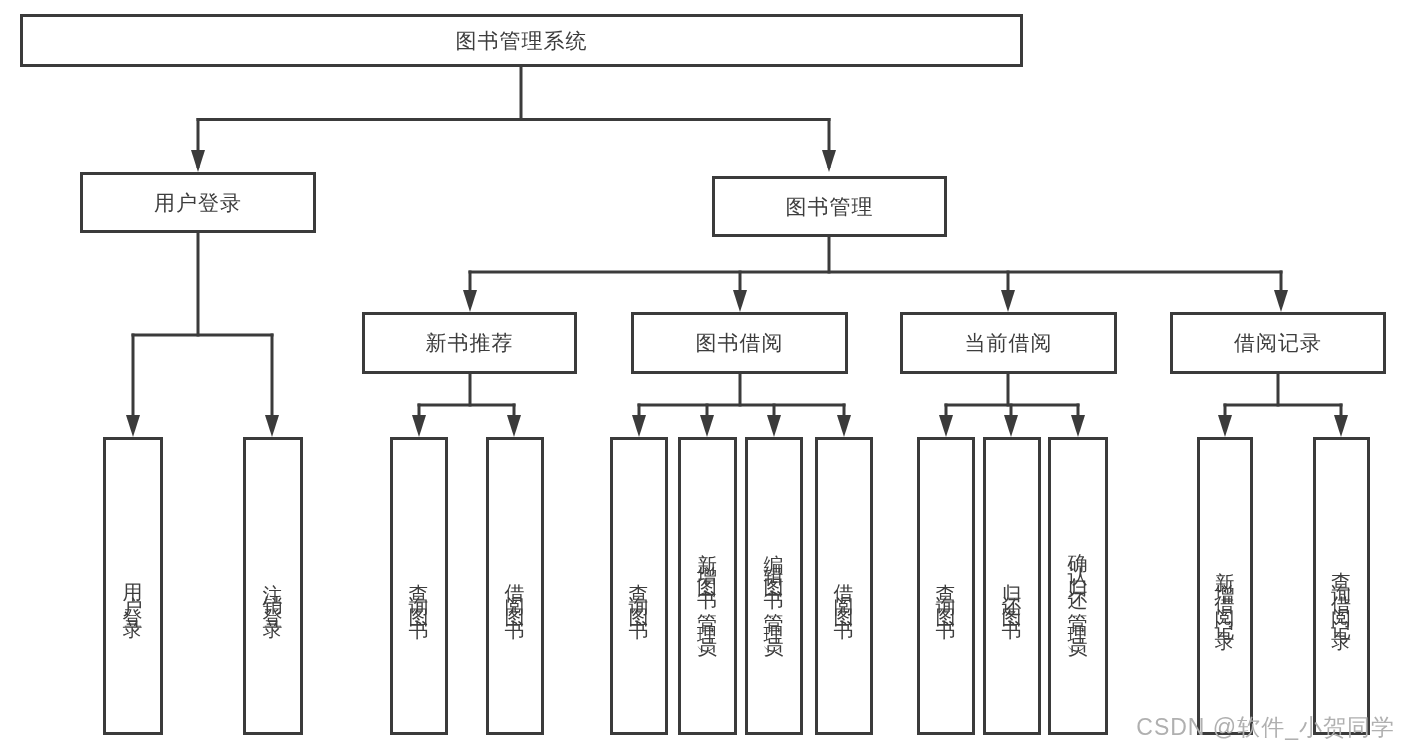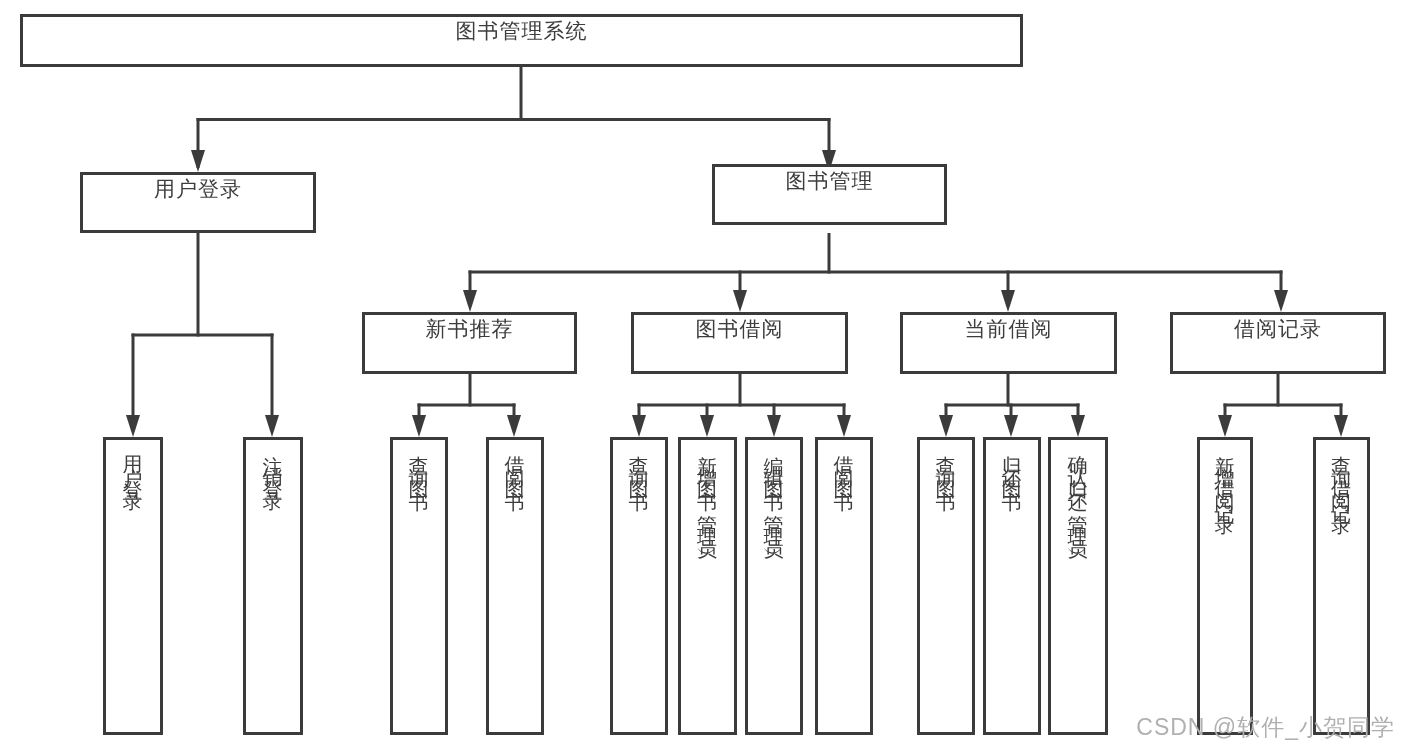--- a/index.html
+++ b/index.html
@@ -25,21 +25,21 @@
     width: 1405px; height: 747px;
     pointer-events: none;
   }
   svg.connectors line { stroke: var(--line); stroke-width: 3; }
   svg.connectors polygon { fill: var(--line); }
   .node {
     position: absolute;
     background: var(--background);
     border: 3px solid var(--line);
     display: flex;
-    align-items: flex-start;
+    align-items: center;
     justify-content: center;
     color: var(--text);
   }
   .hbox { font-size: 21px; letter-spacing: 1px; }
   .vbox { font-size: 20px; }
   .vtext {
     writing-mode: vertical-rl;
     text-orientation: mixed;
     letter-spacing: 0.6em;
     line-height: 1;
@@ -122,21 +122,21 @@
     <polygon points="1334,415 1348,415 1341,437"></polygon>
   </svg>
 
   <div class="node hbox" style="left:20px;top:14px;width:1003px;height:53px">
     <span>图书管理系统</span>
   </div>
 
   <div class="node hbox" style="left:80px;top:172px;width:236px;height:61px">
     <span>用户登录</span>
   </div>
-  <div class="node hbox" style="left:712px;top:164px;width:235px;height:61px">
+  <div class="node hbox" style="left:712px;top:176px;width:235px;height:61px">
     <span>图书管理</span>
   </div>
 
   <div class="node hbox" style="left:362px;top:312px;width:215px;height:62px">
     <span>新书推荐</span>
   </div>
   <div class="node hbox" style="left:631px;top:312px;width:217px;height:62px">
     <span>图书借阅</span>
   </div>
   <div class="node hbox" style="left:1170px;top:312px;width:216px;height:62px">

